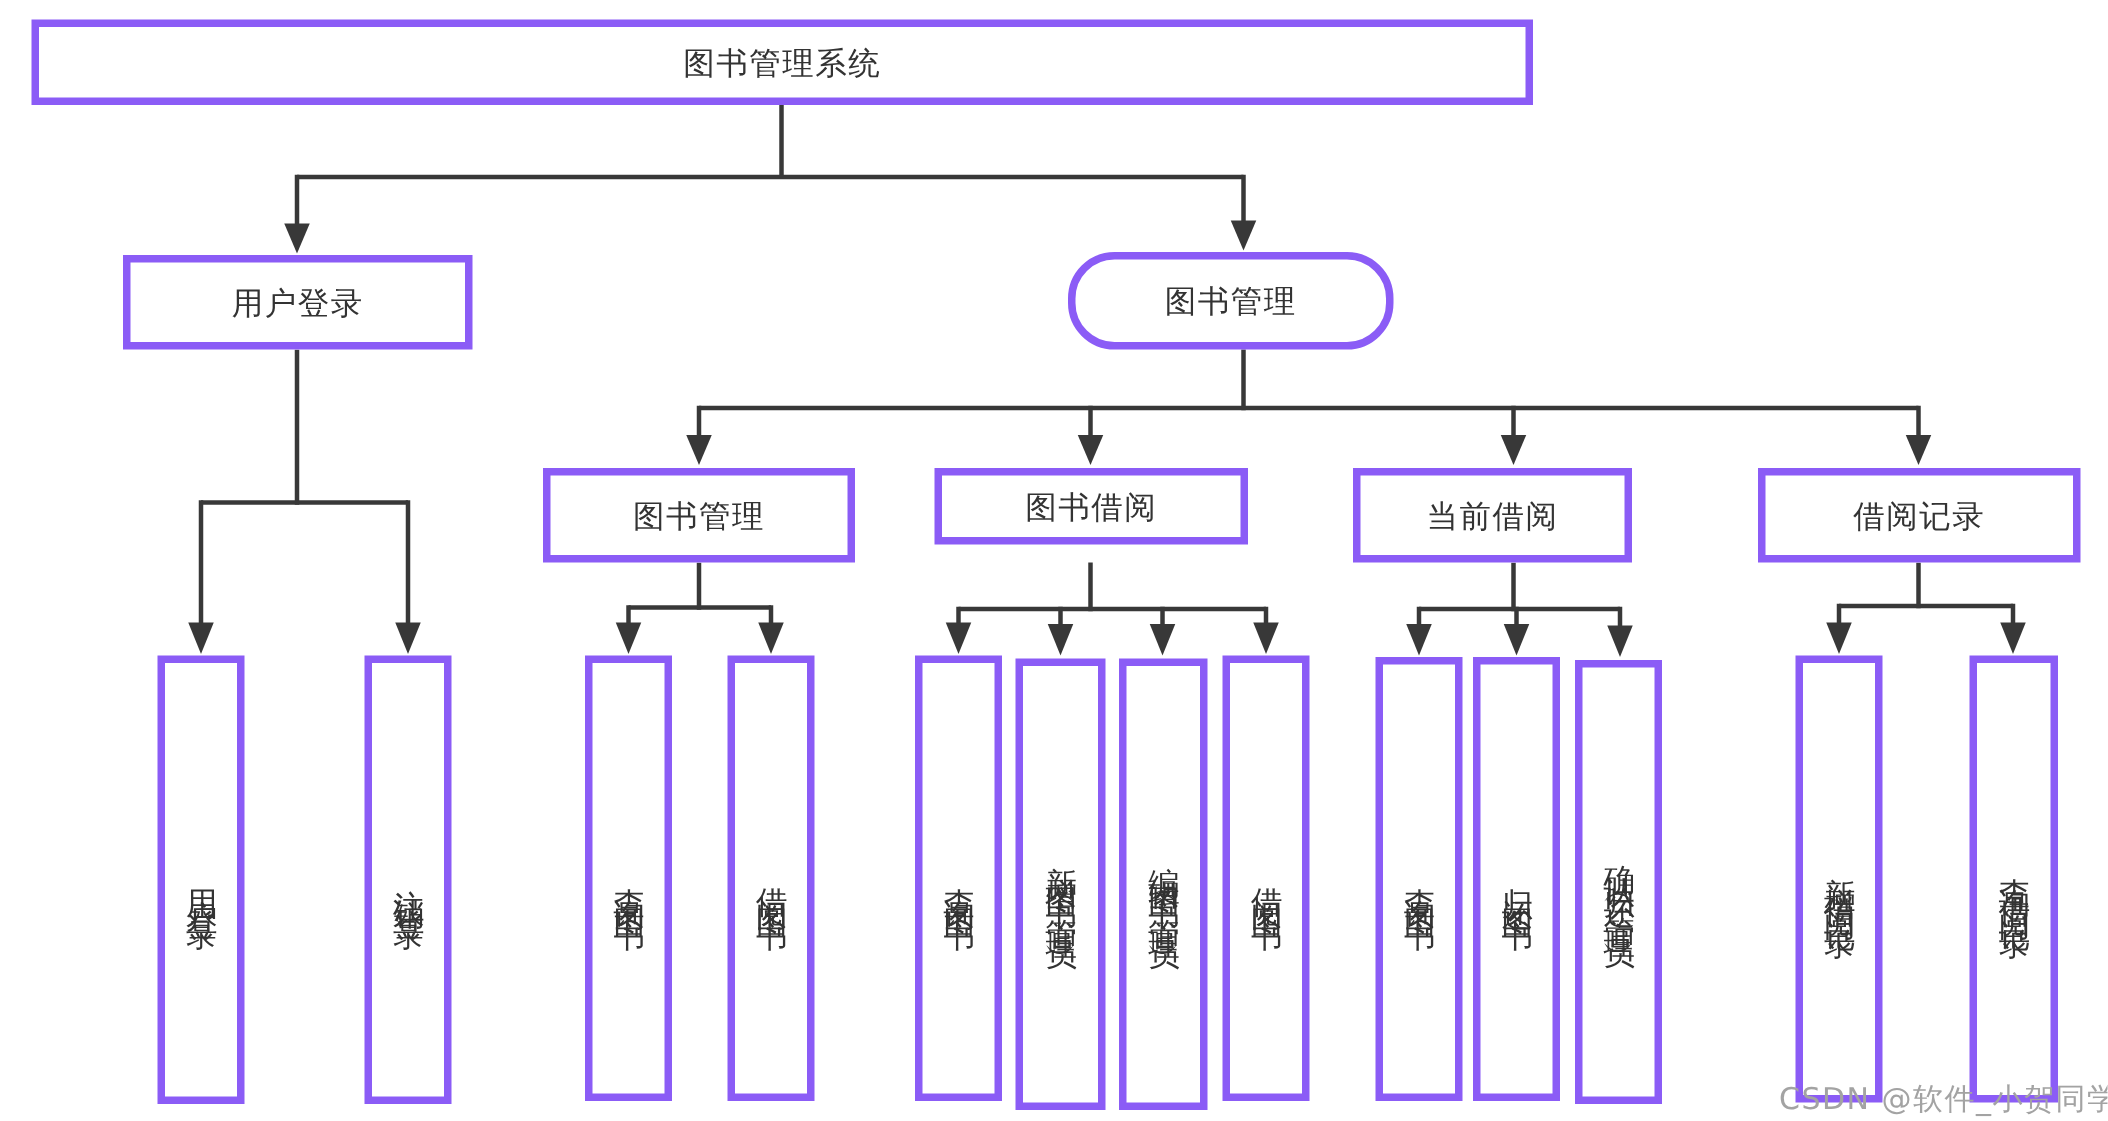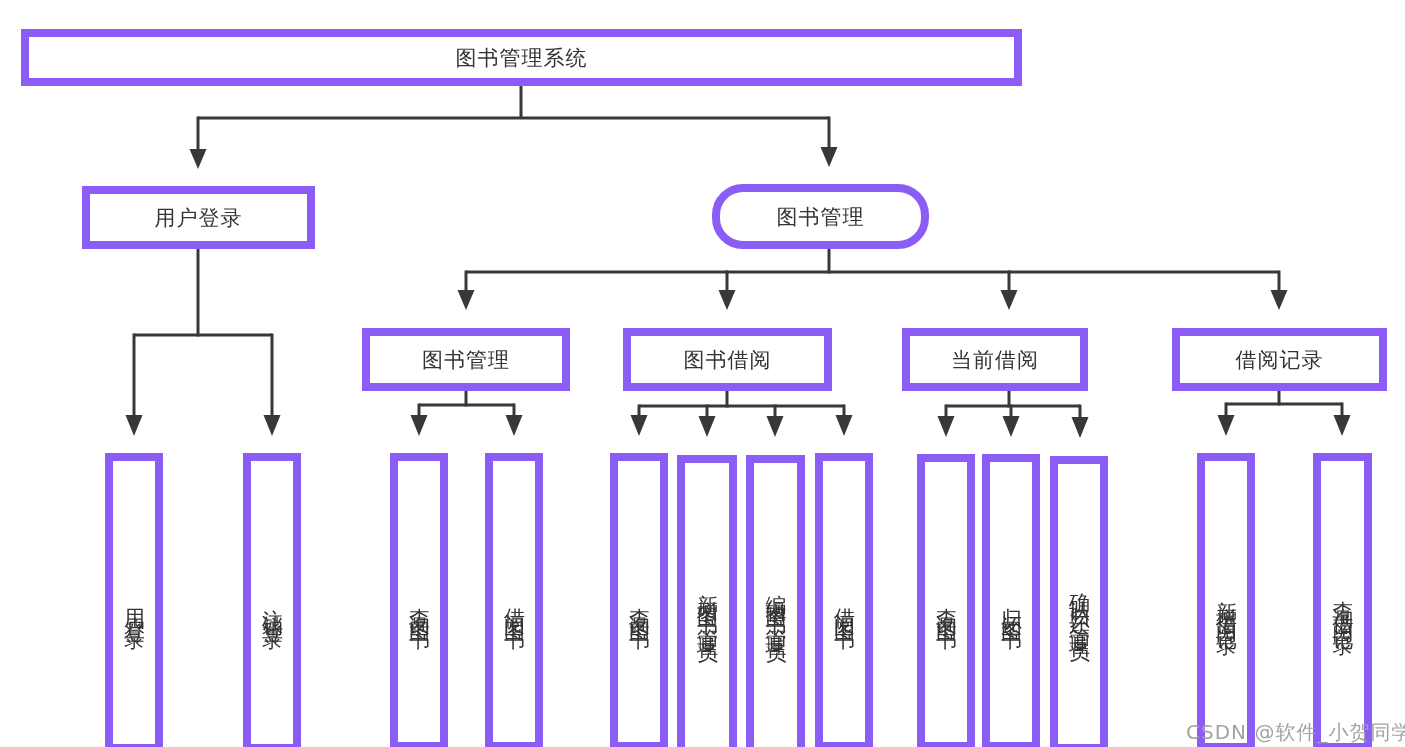--- a/index.html
+++ b/index.html
@@ -14,41 +14,40 @@
     width: 1405px; height: 747px; background: #ffffff;
   }
   #connectors {
     position: absolute; left: 0; top: 0;
     width: 1405px; height: 747px;
     pointer-events: none;
   }
   .node {
     position: absolute;
     background: #ffffff;
-    border: 8px solid #8b5cf6;
+    border: 5px solid #8b5cf6;
     color: #333333;
     display: flex; align-items: center; justify-content: center;
     text-align: center;
     z-index: 2;
-    margin-top: 16px;
   }
   .hnode { font-size: 21px; letter-spacing: 1px; }
   .vnode {
     font-size: 21px;
     writing-mode: vertical-rl;
     text-orientation: mixed;
     letter-spacing: 7px;
     line-height: 1;
     padding-top: 6px;
   }
   .root-node  { left: 21px;  top: 13px;  width: 1001px; height: 57px; }
   .n-l2-0 { left: 82px;  top: 170px; width: 233px; height: 63px; }
   .n-l2-1 { left: 712px; top: 168px; width: 217px; height: 65px; border-radius: 31px; }
   .n-l3-0 { left: 362px;  top: 312px; width: 208px; height: 63px; }
-  .n-l3-1 { left: 623px;  top: 312px; width: 209px; height: 63px; }
+  .n-l3-1 { left: 623px;  top: 312px; width: 209px; height: 51px; }
   .n-l3-2 { left: 902px;  top: 312px; width: 186px; height: 63px; }
   .n-l3-3 { left: 1172px; top: 312px; width: 215px; height: 63px; }
   .n-leaf-0  { left: 105px;  top: 437px; width: 58px; height: 299px; }
   .n-leaf-1  { left: 243px;  top: 437px; width: 58px; height: 299px; }
   .n-leaf-2  { left: 390px;  top: 437px; width: 58px; height: 297px; }
   .n-leaf-3  { left: 485px;  top: 437px; width: 58px; height: 297px; }
   .n-leaf-4  { left: 610px;  top: 437px; width: 58px; height: 297px; }
   .n-leaf-5  { left: 677px;  top: 439px; width: 60px; height: 301px; }
   .n-leaf-6  { left: 746px;  top: 439px; width: 59px; height: 301px; }
   .n-leaf-7  { left: 815px;  top: 437px; width: 58px; height: 297px; }

